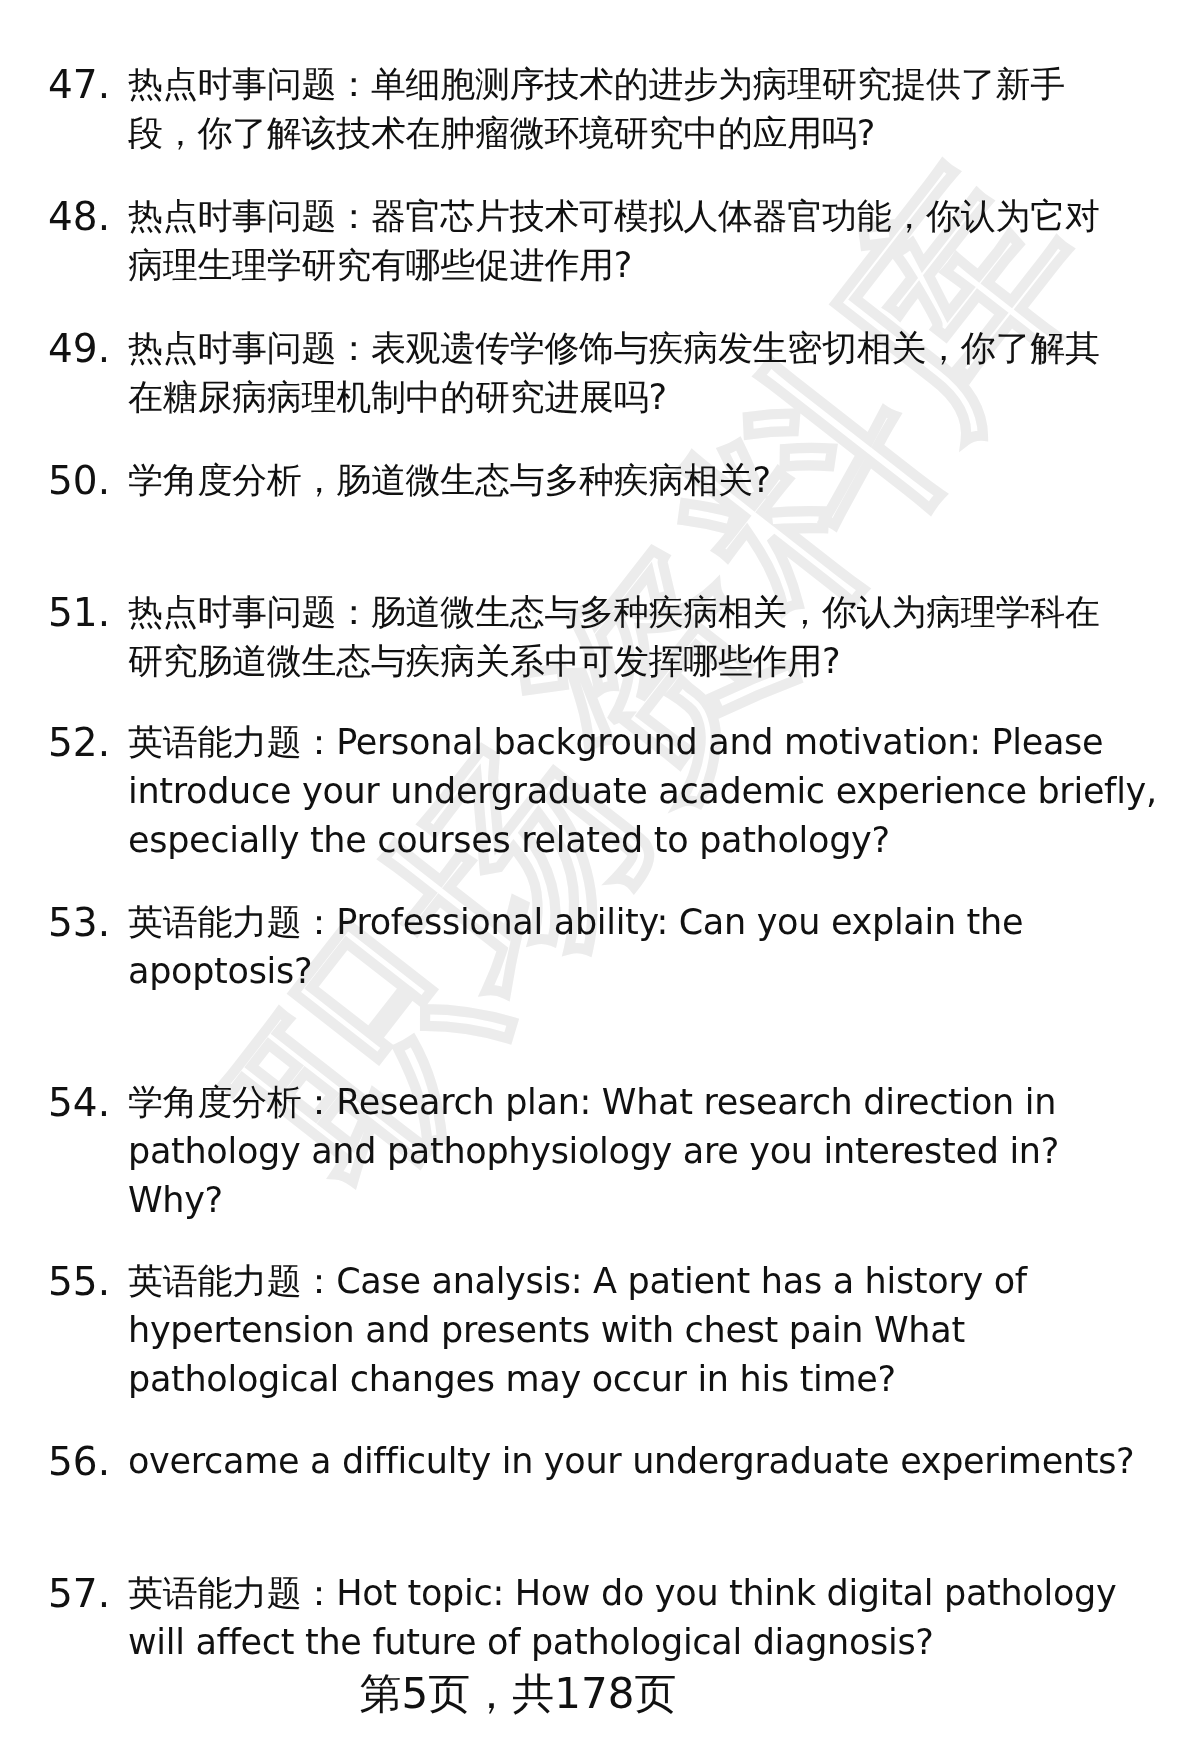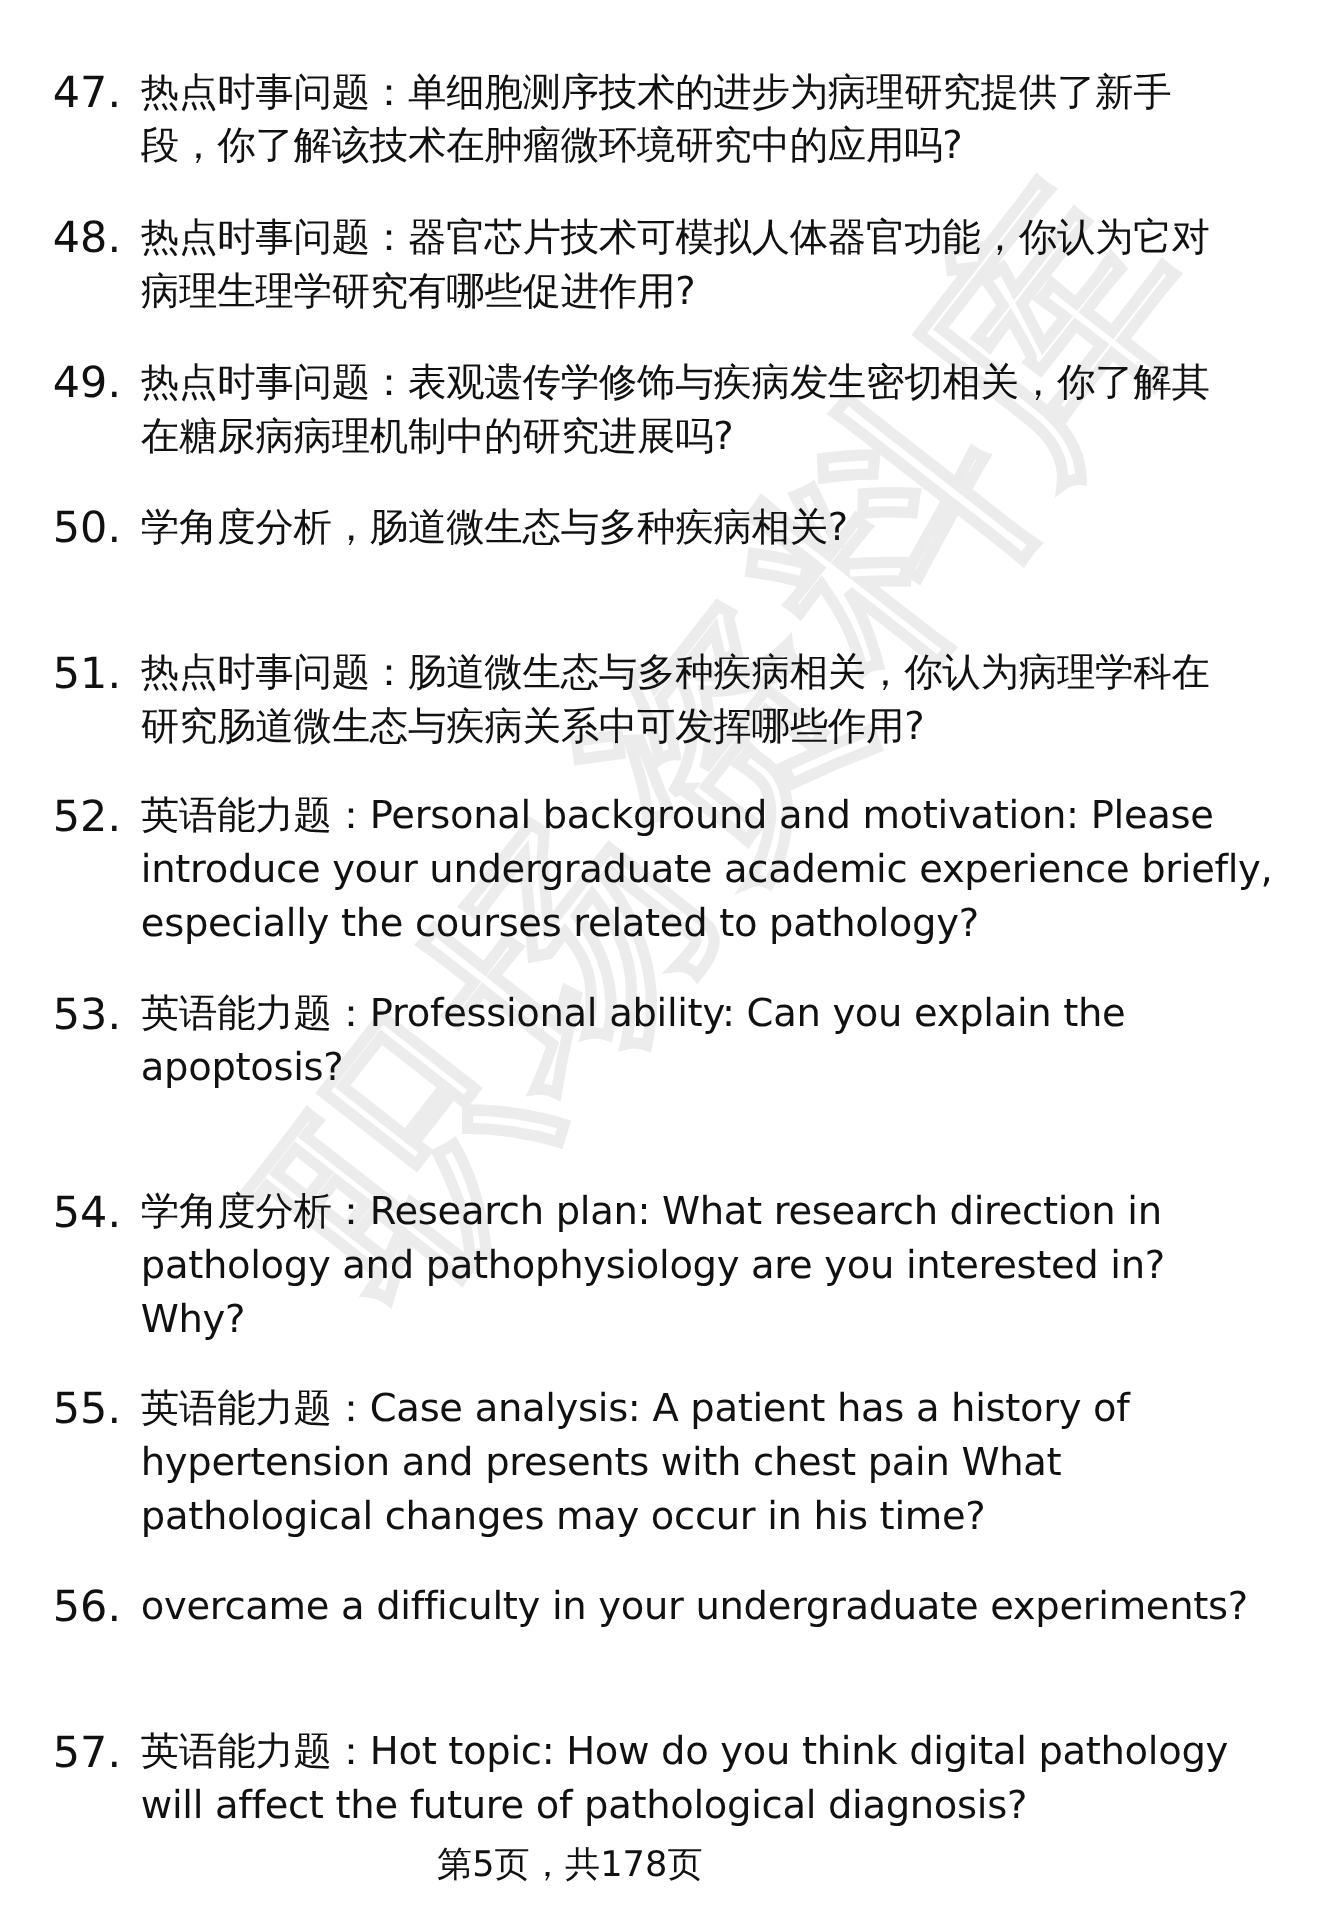--- a/index.html
+++ b/index.html
@@ -20,21 +20,21 @@
     .q .num {
       position: absolute; left: 36px; top: 0; font-size: 39px; line-height: 49px; width: 76px; margin-left: 12px;
     }
     .q .body {
       position: absolute; left: 128px; top: 0; width: 1040px; font-size: 35px; line-height: 49px;
       letter-spacing: -0.3px;
     }
     .q .line { display: block; white-space: nowrap; }
     .footer {
       position: absolute; left: 0; top: 1670px; width: 1036px; text-align: center;
-      font-size: 32px; line-height: 48px;
+      font-size: 42px; line-height: 48px;
     }
   </style>
 </head>
 <body>
 
 <div class="watermark">职场资料库</div>
 
 <div class="page">
 
   <div class="q" style="top:60px">

